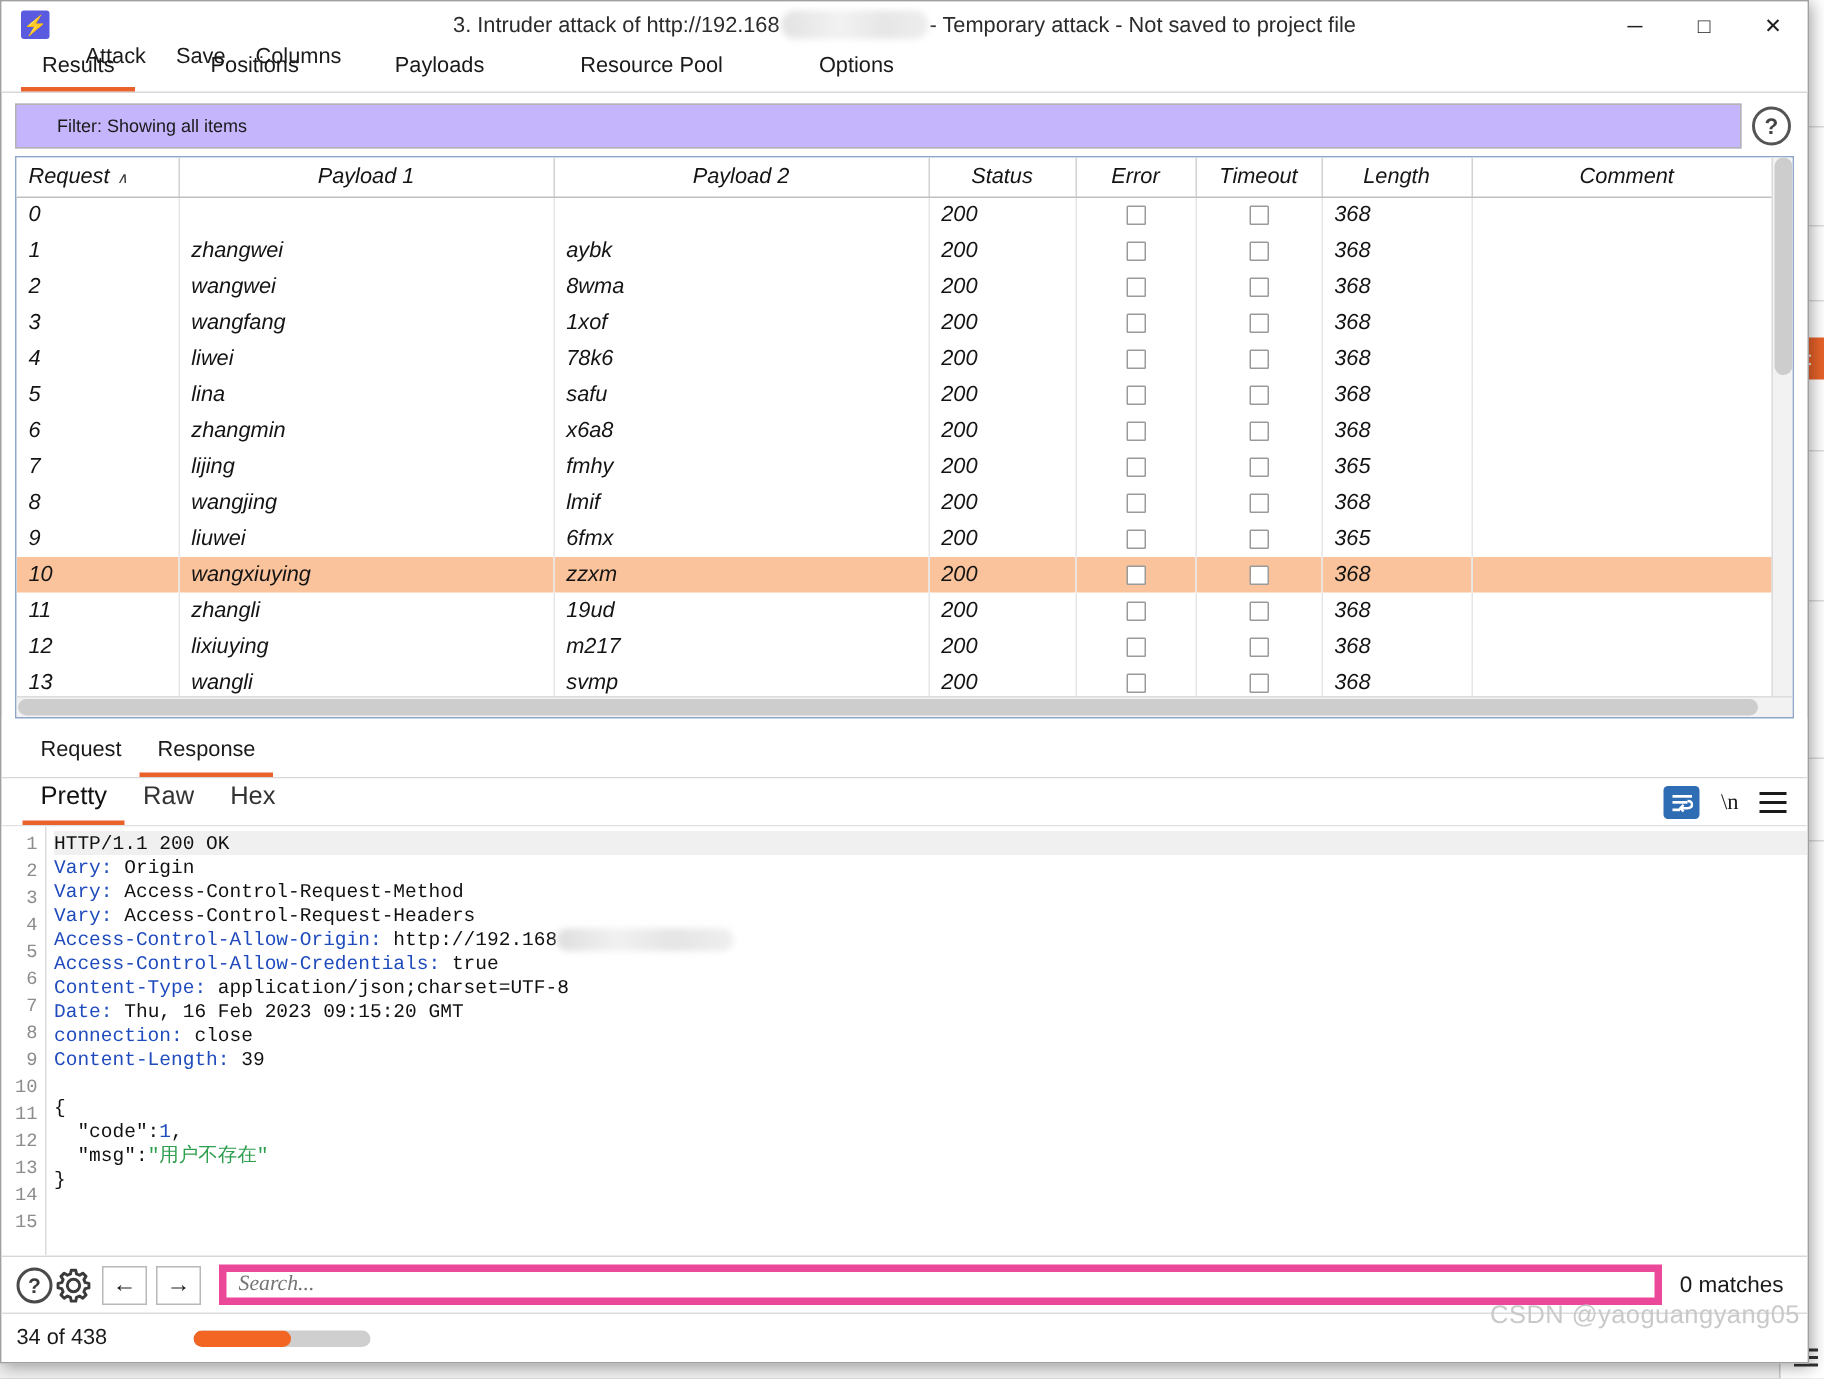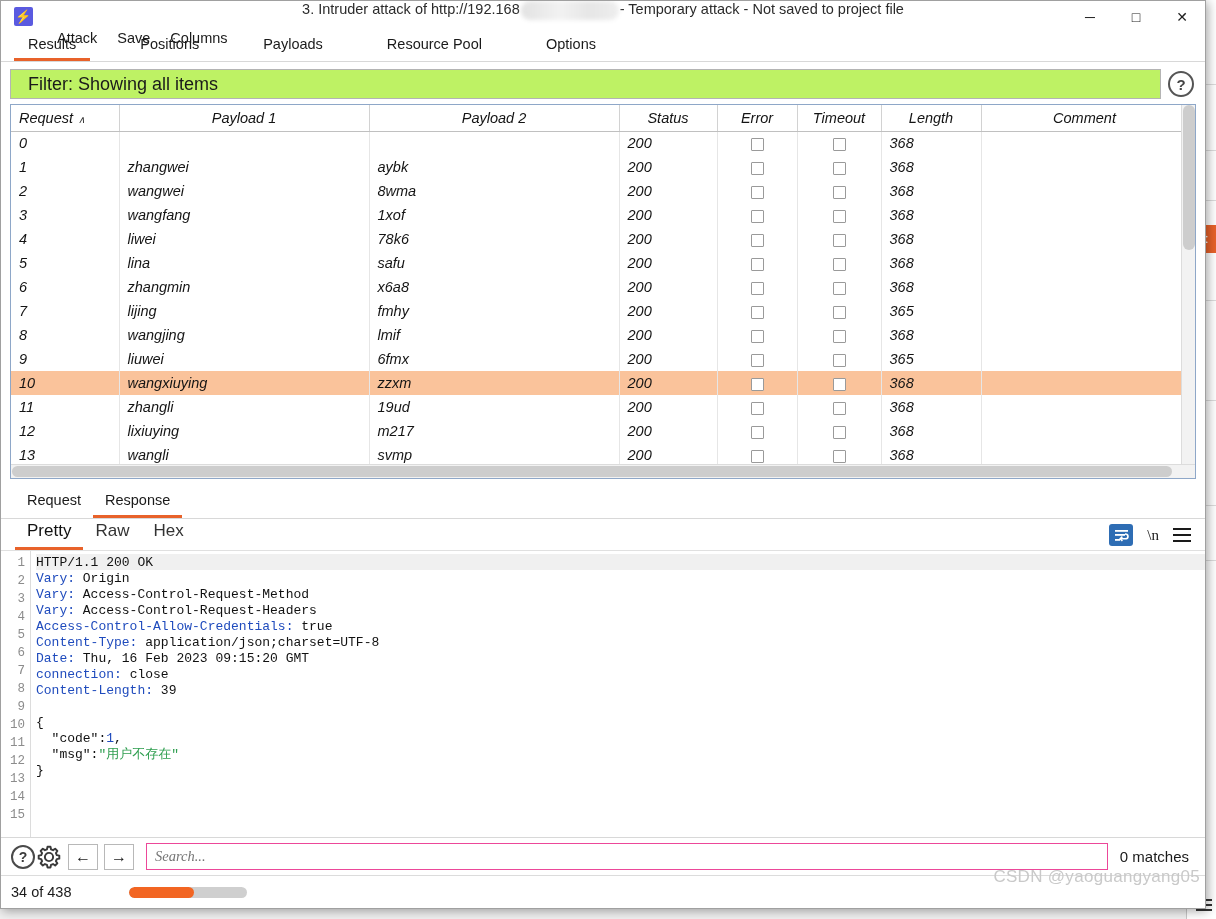--- a/index.html
+++ b/index.html
@@ -66,21 +66,21 @@
     width: 19px; height: 19px; margin-left: 13px; margin-right: 14px;
     background: #5a5ae0; border-radius: 2px;
     display: flex; align-items: center; justify-content: center;
     color: #ffffff; font-size: 13px; font-weight: bold; line-height: 1;
   }
   .menu-item {
     font-size: 14.5px; color: #1a1a1a; padding: 3px 10px; cursor: default; margin-top: 42px;
   }
   #win-title {
     position: absolute; left: 0; right: 0; top: 0; height: 31px;
-    display: flex; align-items: flex-start; justify-content: center;
+    display: flex; align-items: center; justify-content: center;
     font-size: 14.5px; color: #2b2b2b; pointer-events: none;
   }
   #win-title .redacted {
     display: inline-block; width: 98px; height: 19px; margin: 0 1px;
     background: linear-gradient(90deg,#e2e2e2,#f2f2f2 40%,#e6e6e6 70%,#eeeeee);
     border-radius: 9px; filter: blur(2px); vertical-align: middle;
   }
   #wincontrols { position: absolute; right: 0; top: 0; display: flex; }
   .wc {
     width: 46px; height: 31px; display: flex; align-items: center;
@@ -97,24 +97,24 @@
     border-bottom: 3px solid transparent; cursor: default;
   }
   .tab.active { border-bottom-color: #e8622a; }
 
   
   #filterbar {
     margin: 7px 9px 5px 9px; height: 30px;
     display: flex; align-items: center;
   }
   #filterfield {
-    flex: 1; height: 30px; background: #bef264;
+    flex: 1; height: 30px; background: #c4b5fd;
     border: 1px solid #b4b4b4;
-    display: flex; align-items: center; padding-left: 17px;
-    font-size: 18px; color: #1a1a1a;
+    display: flex; align-items: center; padding-left: 27px;
+    font-size: 12px; color: #1a1a1a;
   }
   #filter-help {
     width: 26px; height: 26px; margin-left: 7px; margin-right: 2px;
     border: 2px solid #555; border-radius: 50%;
     display: flex; align-items: center; justify-content: center;
     font-size: 15px; color: #444; font-weight: bold; cursor: pointer;
   }
 
   
   #results-wrap {
@@ -240,21 +240,21 @@
     font-size: 14px; color: #3a3a3a; font-weight: bold; cursor: pointer;
   }
   .gear-ico { width: 26px; height: 26px; cursor: pointer; margin-left: 1px; }
   .navbtn {
     width: 30px; height: 26px; border: 1px solid #b8b8b8; background: #fff;
     display: flex; align-items: center; justify-content: center;
     font-size: 16px; color: #1a1a1a; margin-left: 6px; cursor: pointer;
   }
   #searchinput {
     flex: 1; height: 27px; margin-left: 12px; margin-right: 12px;
-    border: 1px solid #ec4899; background: #fff;
+    border: 5px solid #ec4899; background: #fff;
     font-family: "Liberation Serif", serif; font-style: italic;
     font-size: 14.5px; color: #7a7a7a; padding-left: 8px; outline: none;
   }
   #matches { font-size: 15px; color: #1a1a1a; margin-right: 6px; white-space: nowrap; }
 
   
   #progressbar {
     height: 32px; min-height: 32px; display: flex; align-items: center;
     padding-left: 10px; background: #ffffff; gap: 46px;
   }
@@ -559,20 +559,21 @@
         <div>12</div>
         <div>13</div>
         <div>14</div>
         <div>15</div>
       </div>
     <div id="code">
         <div class="ln first">HTTP/1.1 200 OK</div>
         <div class="ln"><span class="hk">Vary:</span><span class="hv"> Origin</span></div>
         <div class="ln"><span class="hk">Vary:</span><span class="hv"> Access-Control-Request-Method</span></div>
         <div class="ln"><span class="hk">Vary:</span><span class="hv"> Access-Control-Request-Headers</span></div>
+        <div class="ln"><span class="hk">Access-Control-Allow-Origin:</span><span class="hv"> http://192.168</span><span class="redact-inline"></span></div>
         <div class="ln"><span class="hk">Access-Control-Allow-Credentials:</span><span class="hv"> true</span></div>
         <div class="ln"><span class="hk">Content-Type:</span><span class="hv"> application/json;charset=UTF-8</span></div>
         <div class="ln"><span class="hk">Date:</span><span class="hv"> Thu, 16 Feb 2023 09:15:20 GMT</span></div>
         <div class="ln"><span class="hk">connection:</span><span class="hv"> close</span></div>
         <div class="ln"><span class="hk">Content-Length:</span><span class="hv"> 39</span></div>
         <div class="ln"></div>
         <div class="ln">{</div>
         <div class="ln">  "code":<span class="num">1</span>,</div>
         <div class="ln">  "msg":<span class="str-cn">"用户不存在"</span></div>
         <div class="ln">}</div>

